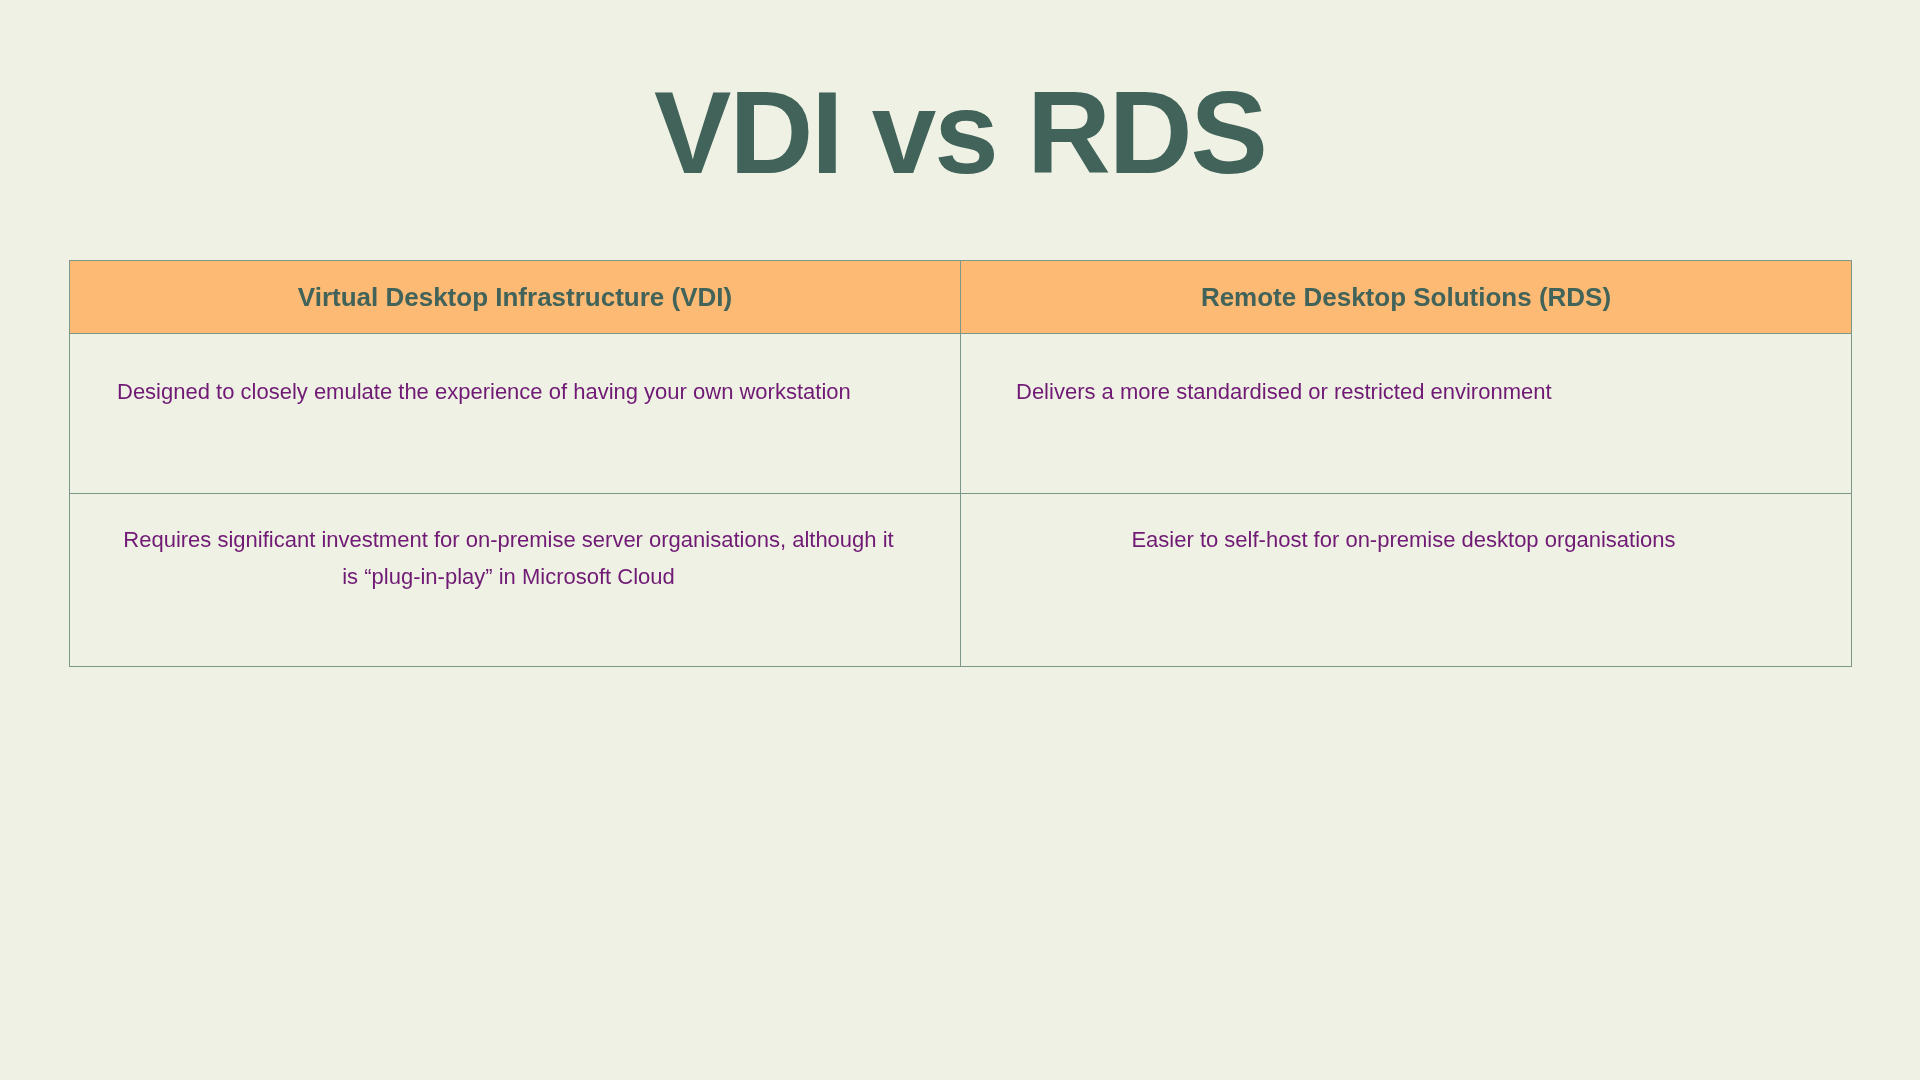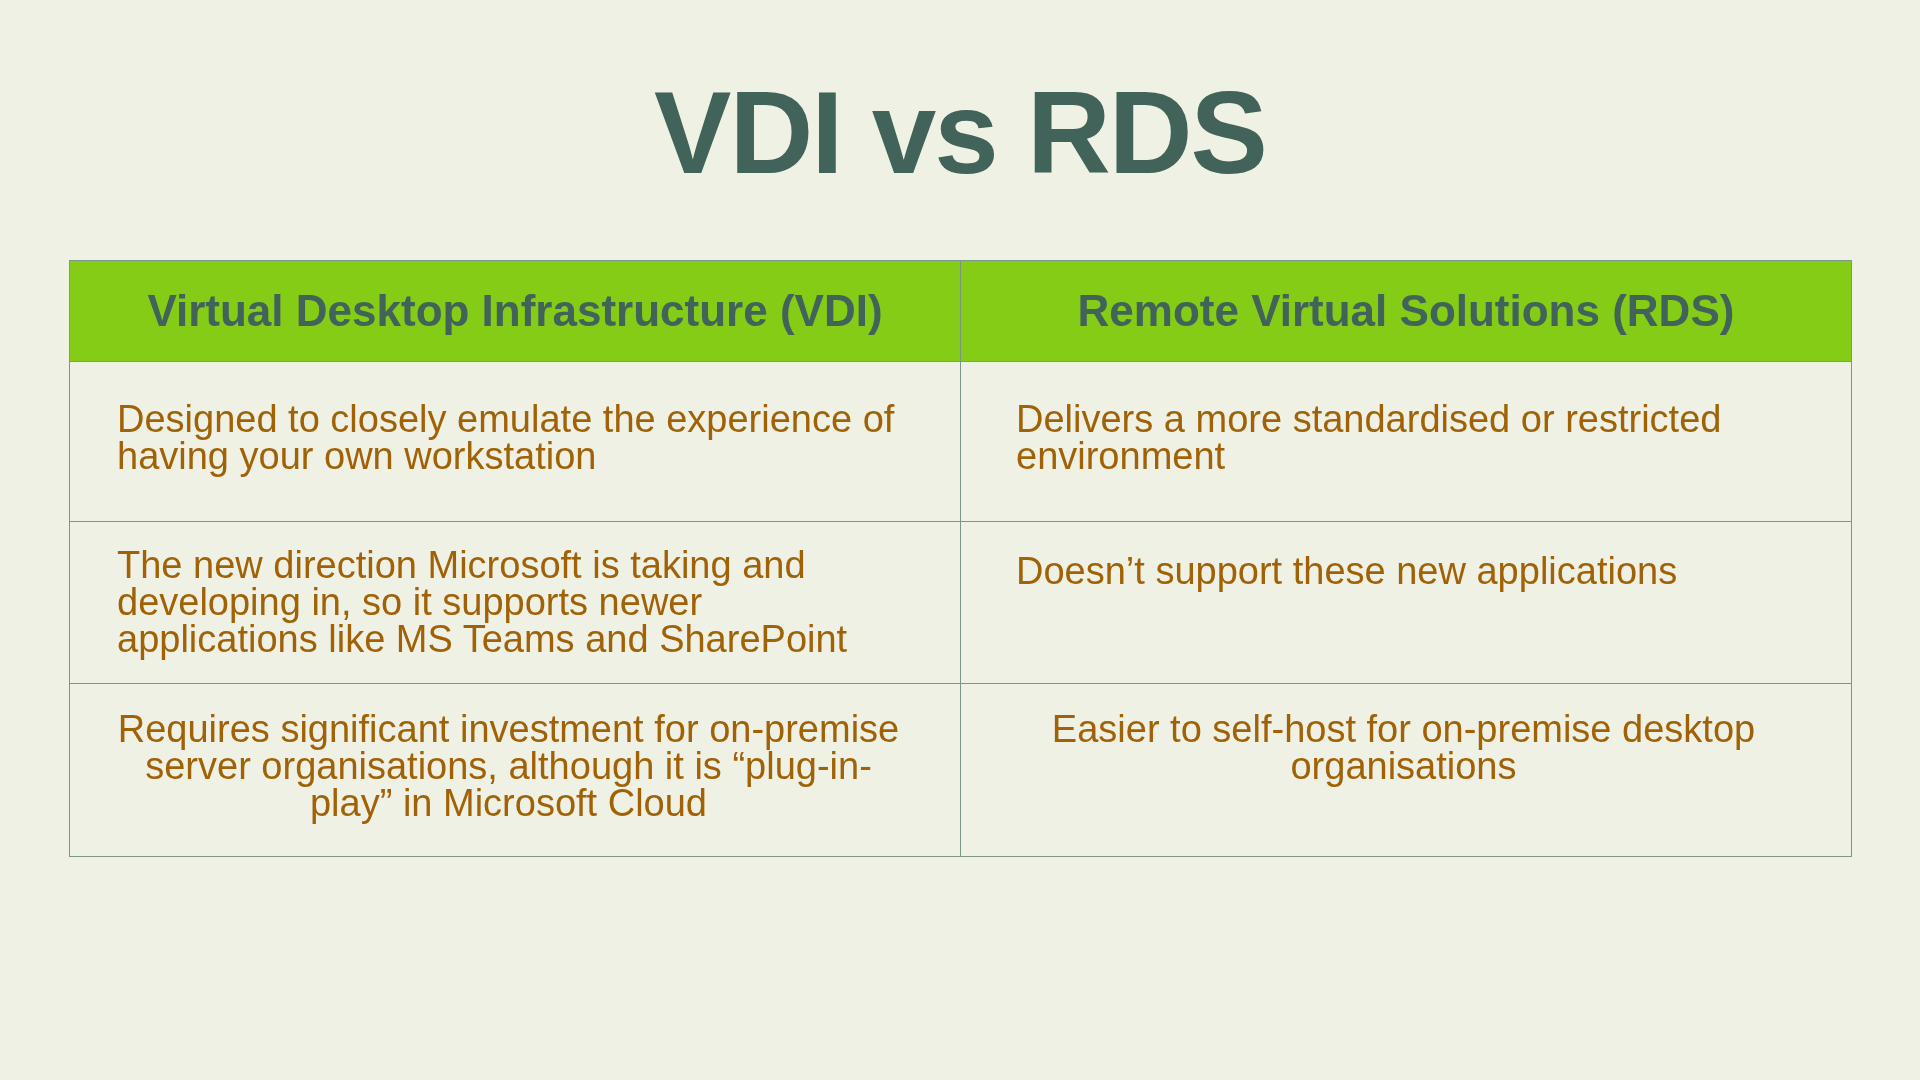--- a/index.html
+++ b/index.html
@@ -37,33 +37,33 @@
       border-collapse: collapse;
       table-layout: fixed;
     }
     .compare-table th,
     .compare-table td {
       border: 1.5px solid #7C978A;
       vertical-align: top;
       box-sizing: border-box;
     }
     .compare-table th {
-      background: #84cc16;
-      height: 101px;
+      background: #fdba74;
+      height: 73px;
       vertical-align: middle;
       text-align: center;
       font-weight: 700;
-      font-size: 44px;
+      font-size: 26px;
       color: #41635A;
       padding: 0;
     }
     .compare-table td {
-      font-size: 38px;
+      font-size: 22px;
       line-height: 37px;
-      color: #a16207;
+      color: #701a75;
       padding-left: 47px;
       padding-right: 60px;
     }
     .compare-table td.right {
       padding-left: 55px;
     }
     .row-1 td { height: 160px; padding-top: 39px; }
     .row-2 td { height: 162px; padding-top: 43px; }
     .row-3 td { height: 162px; padding-top: 25px; }
     .row-3 td.right { padding-top: 31px; }
@@ -77,30 +77,26 @@
 <h1 class="title">VDI vs RDS</h1>
 
 <table class="compare-table">
   <colgroup>
     <col class="c1">
     <col class="c2">
   </colgroup>
   <thead>
     <tr>
       <th>Virtual Desktop Infrastructure (VDI)</th>
-      <th>Remote Virtual Solutions (RDS)</th>
+      <th>Remote Desktop Solutions (RDS)</th>
     </tr>
   </thead>
   <tbody>
     <tr class="row-1">
       <td>Designed to closely emulate the experience of having your own workstation</td>
       <td class="right">Delivers a more standardised or restricted environment</td>
-    </tr>
-    <tr class="row-3">
-      <td>The new direction Microsoft is taking and developing in, so it supports newer applications like MS Teams and SharePoint</td>
-      <td class="right">Doesn’t support these new applications</td>
     </tr>
     <tr class="row-4">
       <td>Requires significant investment for on-premise server organisations, although it is “plug-in-play” in Microsoft Cloud</td>
       <td class="right">Easier to self-host for on-premise desktop organisations</td>
     </tr>
   </tbody>
 </table>
 
 </body></html>

